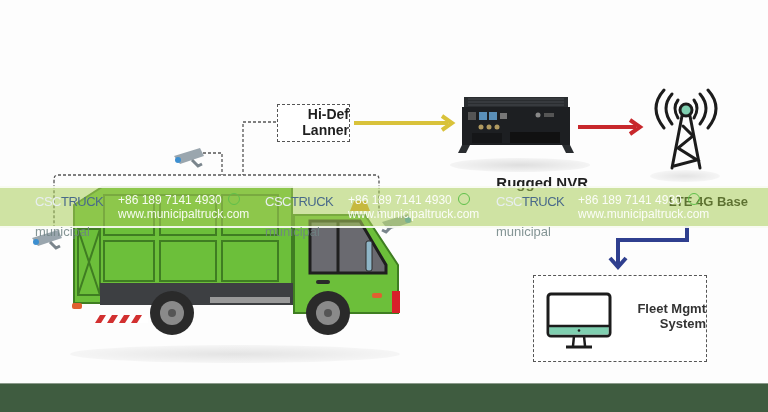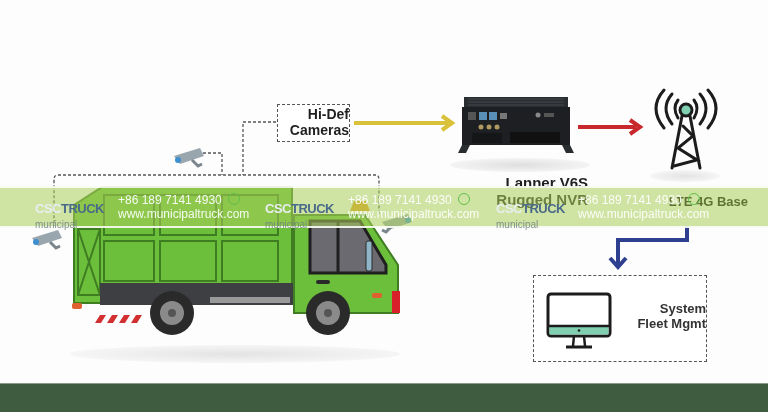--- a/index.html
+++ b/index.html
@@ -3,24 +3,24 @@
 <meta charset="utf-8">
 <style>
   * { box-sizing: border-box; margin: 0; padding: 0; }
   html, body { width: 768px; height: 412px; overflow: hidden; background: #fdfdfd; }
   body { position: relative; font-family: "Liberation Sans", sans-serif; }
   .abs { position: absolute; }
   .dashbox { border: 1.5px dashed #555; }
   .label { font-weight: bold; color: #1f1f1f; text-align: right; line-height: 1.12; }
   .footer { left: 0; top: 383px; width: 768px; height: 29px; background: #3f5c40; border-top: 1px solid #8a9a8a; }
   .band { left: 0; top: 186px; width: 768px; height: 42px; background: rgba(170, 205, 90, 0.55); border-top: 2px solid rgba(255,255,255,0.85); border-bottom: 2px solid rgba(255,255,255,0.85); }
-  .wm-logo { font-weight: bold; font-size: 13px; letter-spacing: -0.5px; line-height: 1; margin-top: 7px; }
+  .wm-logo { font-weight: normal; font-size: 13px; letter-spacing: -0.5px; line-height: 1; }
   .wm-logo .csc { color: #e8eef0; }
   .wm-logo .truck { color: #4a6a8a; }
-  .wm-sub { font-size: 10px; color: rgba(110,130,130,0.85); line-height: 1; margin-top: 5px; }
+  .wm-sub { font-size: 13px; color: rgba(110,130,130,0.85); line-height: 1; margin-top: 17px; }
   .wm-text { font-size: 12px; color: rgba(255,255,255,0.92); line-height: 1.2; }
   .wa { display: inline-block; width: 12px; height: 12px; border: 1.5px solid #5fc04a; border-radius: 50%; vertical-align: -1px; margin-left: 6px; }
 </style>
 </head>
 <body>
 
 <div class="abs" style="left:70px;top:345px;width:330px;height:18px;border-radius:50%;background:radial-gradient(ellipse, rgba(0,0,0,0.10), rgba(0,0,0,0));"></div>
 <div class="abs" style="left:450px;top:158px;width:140px;height:14px;border-radius:50%;background:radial-gradient(ellipse, rgba(0,0,0,0.12), rgba(0,0,0,0));"></div>
 <div class="abs" style="left:650px;top:170px;width:70px;height:12px;border-radius:50%;background:radial-gradient(ellipse, rgba(0,0,0,0.10), rgba(0,0,0,0));"></div>
 
@@ -32,21 +32,21 @@
     <path d="M56 176 Q54 175 54 182 L54 226"></path>
     <path d="M58 175 L376 175 Q379 175 379 180 L379 214"></path>
 
     <path d="M198 153 L222 153 L222 175"></path>
   </g>
 </svg>
 
 <div class="abs dashbox" style="left:277px;top:104px;width:73px;height:38px;background:#fff;">
   <div class="label" style="font-size:14px;padding-top:2px;">
     <div>Hi-Def</div>
-    <div>Cameras</div>
+    <div>Lanner</div>
   </div>
 </div>
 
 <svg class="abs" style="left:350px;top:113px;" width="110" height="20">
   <line x1="4" y1="10" x2="98" y2="10" stroke="#d9c23a" stroke-width="4"></line>
   <path d="M92 3 L102 10 L92 17" fill="none" stroke="#d9c23a" stroke-width="4" stroke-linejoin="miter"></path>
 </svg>
 
 <svg class="abs" style="left:458px;top:95px;" width="120" height="62">
   <rect x="6" y="2" width="104" height="10" fill="#2a2d30"></rect>
@@ -65,21 +65,20 @@
   <circle cx="39" cy="32" r="2.5" fill="#b09a60"></circle>
   <circle cx="80" cy="20" r="2.5" fill="#888"></circle>
   <rect x="86" y="18" width="10" height="4" fill="#555"></rect>
   <rect x="52" y="37" width="50" height="11" fill="#111"></rect>
   <rect x="14" y="38" width="30" height="10" fill="#151618"></rect>
   <path d="M4 50 L0 58 L8 58 L12 50 Z" fill="#2a2d30"></path>
   <path d="M112 50 L116 58 L108 58 L104 50 Z" fill="#2a2d30"></path>
 </svg>
 
 <div class="abs label" style="left:448px;top:175px;width:140px;font-size:15px;">
-  <div>Lanner V6S</div>
   <div>Rugged NVR</div>
 </div>
 
 <svg class="abs" style="left:578px;top:117px;" width="70" height="20">
   <line x1="0" y1="10" x2="58" y2="10" stroke="#c8282c" stroke-width="4"></line>
   <path d="M52 3 L62 10 L52 17" fill="none" stroke="#c8282c" stroke-width="4"></path>
 </svg>
 
 <svg class="abs" style="left:650px;top:88px;" width="72" height="84">
   <g fill="none" stroke="#1c1c1c" stroke-width="3" stroke-linecap="round">
@@ -108,22 +107,22 @@
 <div class="abs dashbox" style="left:533px;top:275px;width:174px;height:87px;background:#fff;">
   <svg class="abs" style="left:12px;top:16px;" width="66" height="60">
     <rect x="2" y="2" width="62" height="42" rx="3" fill="#fff" stroke="#1c1c1c" stroke-width="3"></rect>
     <rect x="3.5" y="34" width="59" height="8.5" fill="#7fcfb0"></rect>
     <line x1="2" y1="34" x2="64" y2="34" stroke="#1c1c1c" stroke-width="2.5"></line>
     <circle cx="33" cy="38.5" r="1.3" fill="#1c1c1c"></circle>
     <path d="M28 44 L27 54 M38 44 L39 54" stroke="#1c1c1c" stroke-width="2.5"></path>
     <line x1="20" y1="55" x2="46" y2="55" stroke="#1c1c1c" stroke-width="3"></line>
   </svg>
   <div class="abs label" style="left:80px;top:26px;width:92px;font-size:13px;color:#333;">
+    <div>Fleet Mgmt</div>
     <div>System</div>
-    <div>Fleet Mgmt</div>
   </div>
 </div>
 
 <svg class="abs" style="left:60px;top:185px;" width="340" height="160">
 
   <path d="M14 20 L42 2 L232 2 L232 118 L14 118 Z" fill="#6cbf3a" stroke="#3f7d22" stroke-width="2"></path>
   <g fill="none" stroke="#3f7d22" stroke-width="2">
     <rect x="44" y="10" width="50" height="40"></rect>
     <rect x="100" y="10" width="56" height="40"></rect>
     <rect x="162" y="10" width="56" height="40"></rect>

